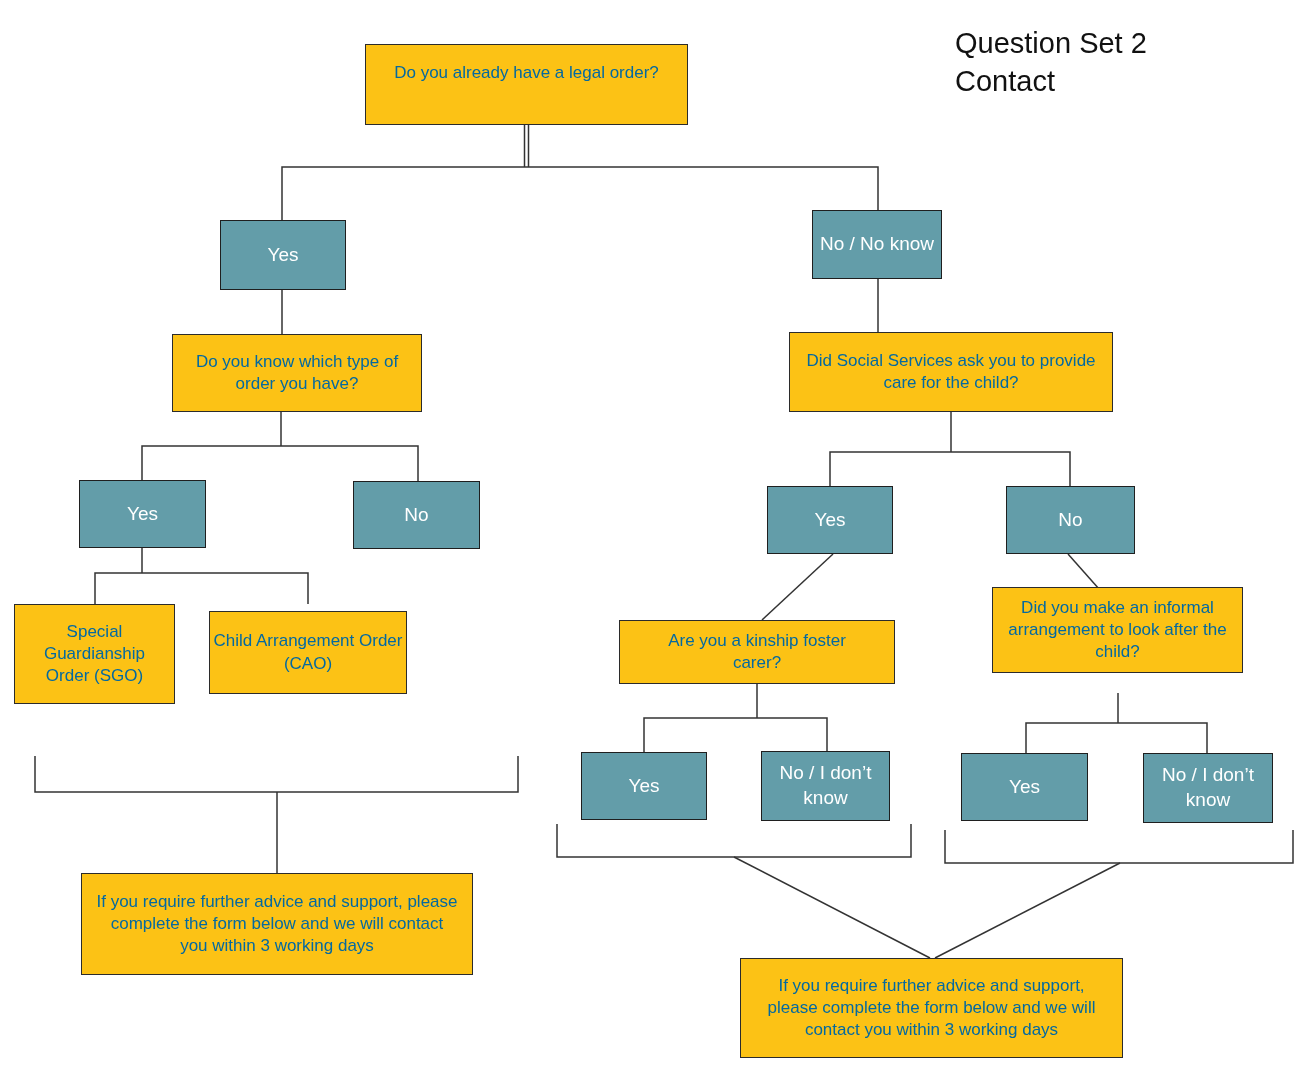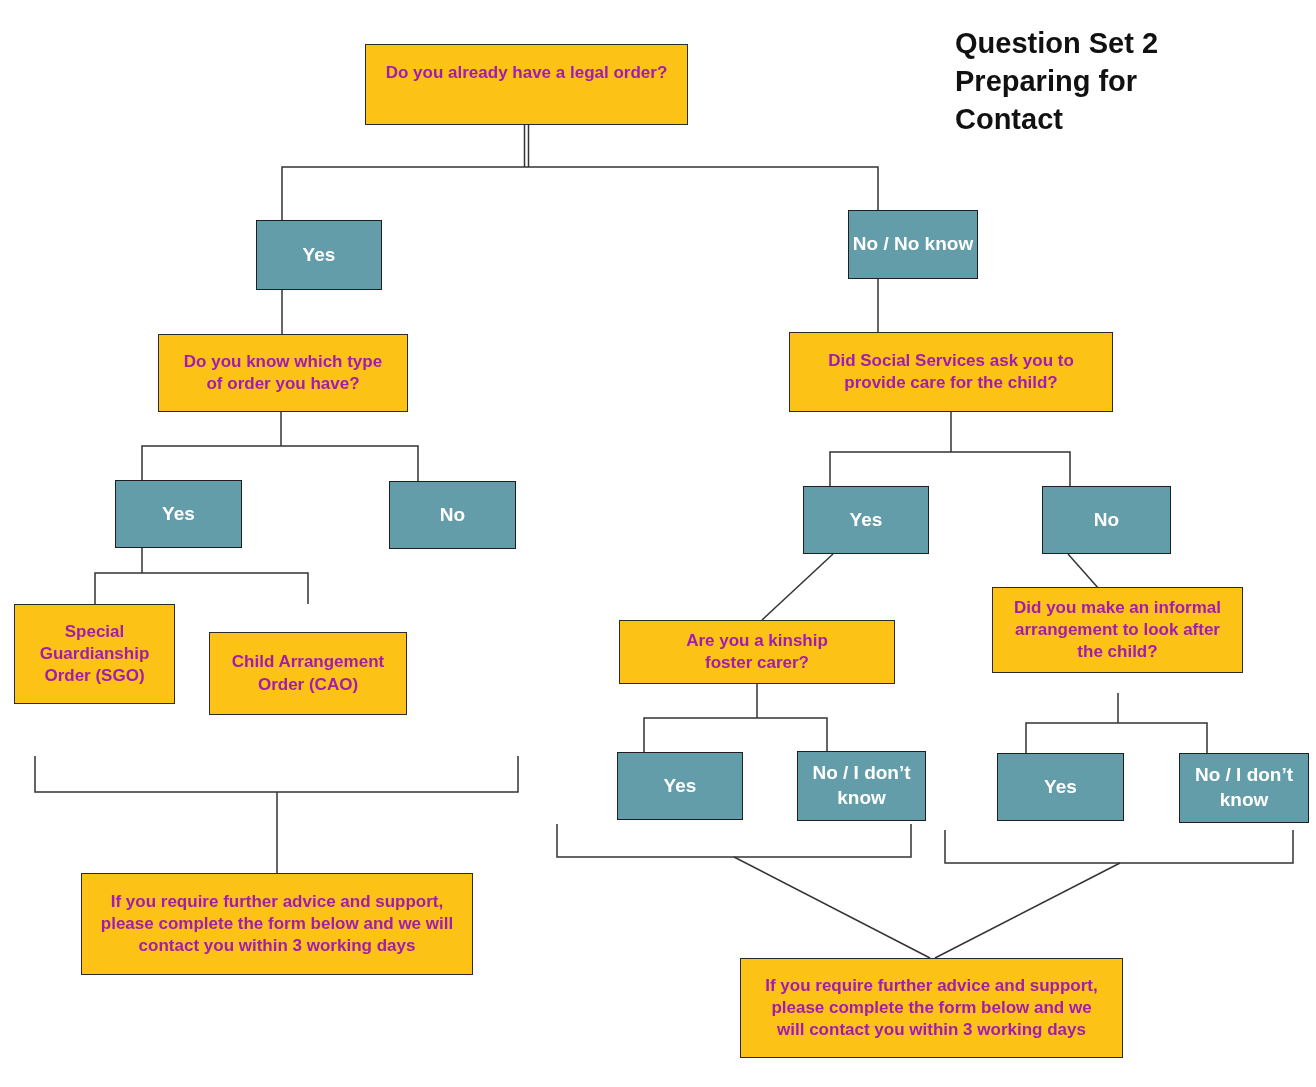--- a/index.html
+++ b/index.html
@@ -3,49 +3,47 @@
 <meta charset="utf-8">
 <style>
   html, body { margin: 0; padding: 0; background: #ffffff; }
   body { font-family: "Liberation Sans", sans-serif; }
   #canvas {
     position: relative;
     width: 1316px;
     height: 1087px;
     background: #ffffff;
     overflow: hidden;
-    font-weight: bold;
   }
   #connectors {
     position: absolute;
     left: 0; top: 0;
     width: 1316px; height: 1087px;
     pointer-events: none;
   }
   .node {
     position: absolute;
     box-sizing: border-box;
     display: flex;
     align-items: center;
     justify-content: center;
     text-align: center;
     line-height: 1.3;
   }
   .node.q {
     background: var(--q-fill, #FCC215);
     border: 1.5px solid #2b2b2b;
-    color: #a21caf;
+    color: #0369a1;
     font-size: 17px;
   }
   .node.a {
     background: var(--a-fill, #639DA9);
     border: 1.5px solid #1f1f1f;
     color: #ffffff;
     font-size: 19px;
-    margin-left: 36px;
   }
   .node.top-q { padding-bottom: 22px; }
   .title {
     position: absolute;
     left: 955px;
     top: 24px;
     width: 340px;
     color: #111111;
     font-size: 29px;
     line-height: 38px;
@@ -90,53 +88,52 @@
       <polyline points="557,824 557,857 911,857 911,824"></polyline>
       <polyline points="945,830 945,863 1293,863 1293,830"></polyline>
 
       <line x1="734" y1="857" x2="930" y2="958"></line>
       <line x1="1120" y1="863" x2="935" y2="958"></line>
     </g>
   </svg>
 
   <div class="title">
     <div>Question Set 2</div>
-    <div>Preparing for</div>
     <div>Contact</div>
   </div>
 
   <div class="node q top-q" style="left:365px;top:44px;width:323px;height:81px">
     <span>Do you already have a legal order?</span>
   </div>
 
   <div class="node a" style="left:220px;top:220px;width:126px;height:70px">
     <span>Yes</span>
   </div>
 
   <div class="node a" style="left:812px;top:210px;width:130px;height:69px">
     <span>No / No know</span>
   </div>
 
-  <div class="node q" style="left:158px;top:334px;width:250px;height:78px;padding:4px 18px">
+  <div class="node q" style="left:172px;top:334px;width:250px;height:78px;padding:4px 18px">
     <span>Do you know which type of order you have?</span>
   </div>
 
   <div class="node a" style="left:79px;top:480px;width:127px;height:68px">
     <span>Yes</span>
   </div>
 
   <div class="node a" style="left:353px;top:481px;width:127px;height:68px">
     <span>No</span>
   </div>
 
   <div class="node q" style="left:14px;top:604px;width:161px;height:100px;padding:8px 14px">
     <span>Special Guardianship Order (SGO)</span>
   </div>
 
-  <div class="node q" style="left:209px;top:632px;width:198px;height:83px;padding:0 0">
+  <div class="node q" style="left:209px;top:611px;width:198px;height:83px;padding:0 0">
     <span>Child Arrangement Order (CAO)</span>
   </div>
 
   <div class="node q" style="left:81px;top:873px;width:392px;height:102px;padding:0 14px">
     <span>If you require further advice and support, please complete the form below and we will contact you within 3 working days</span>
   </div>
 
   <div class="node q" style="left:789px;top:332px;width:324px;height:80px;padding:0 11px">
     <span>Did Social Services ask you to provide care for the child?</span>
   </div>

